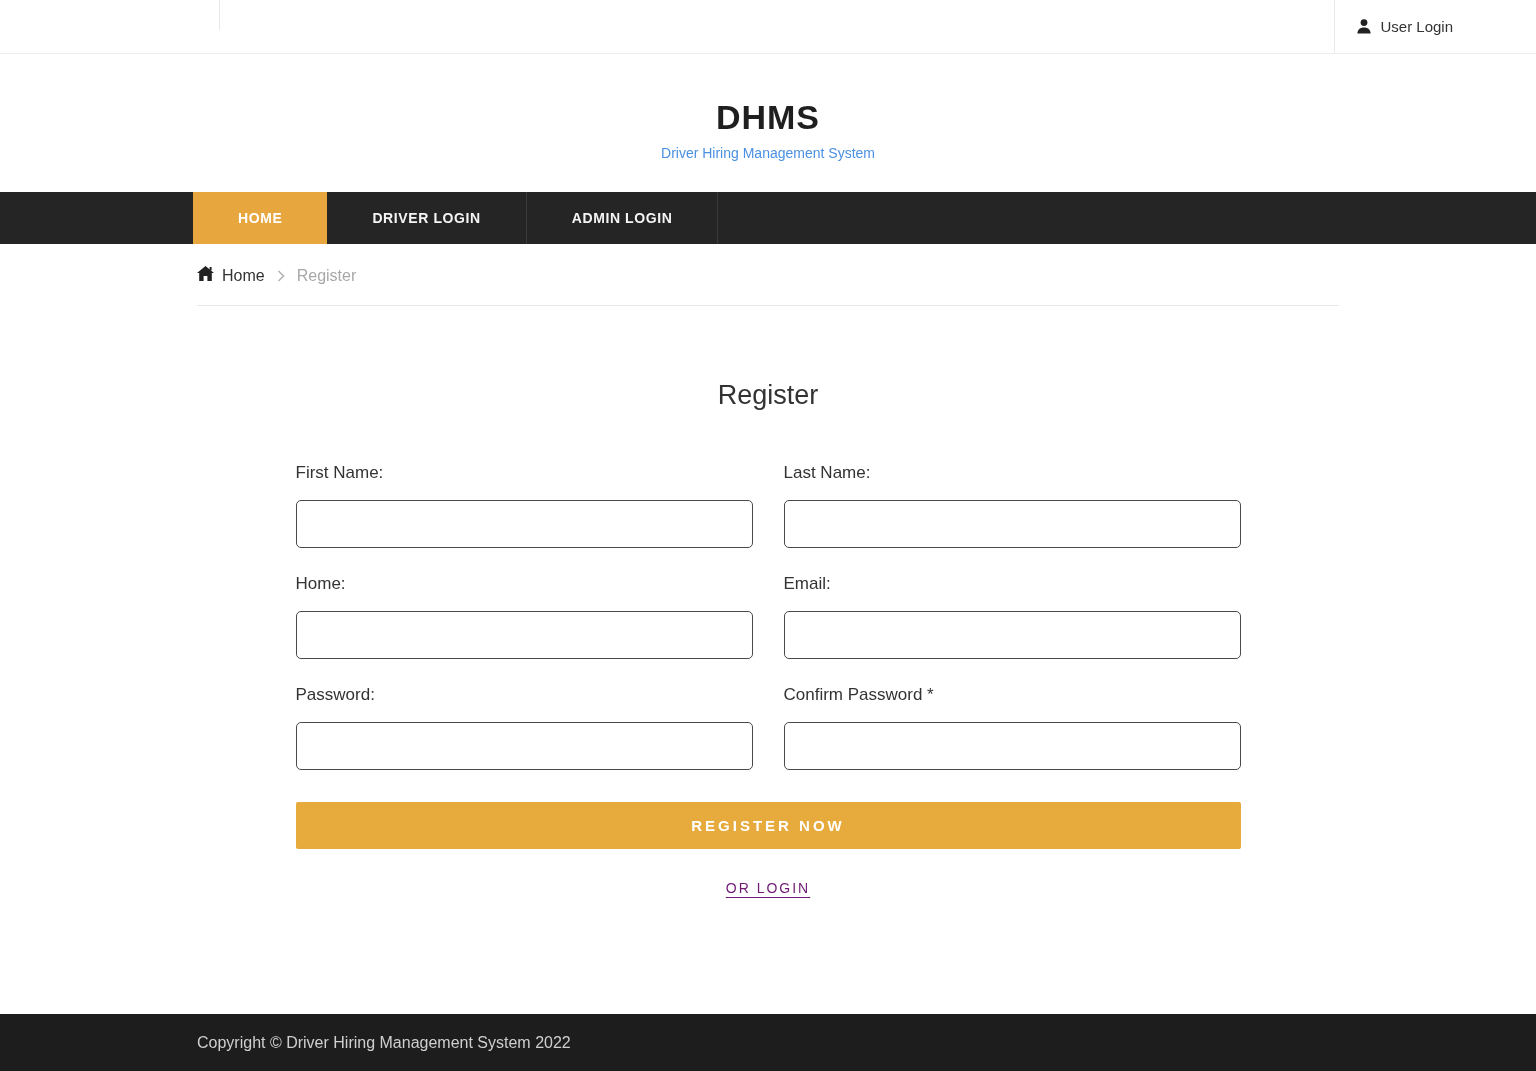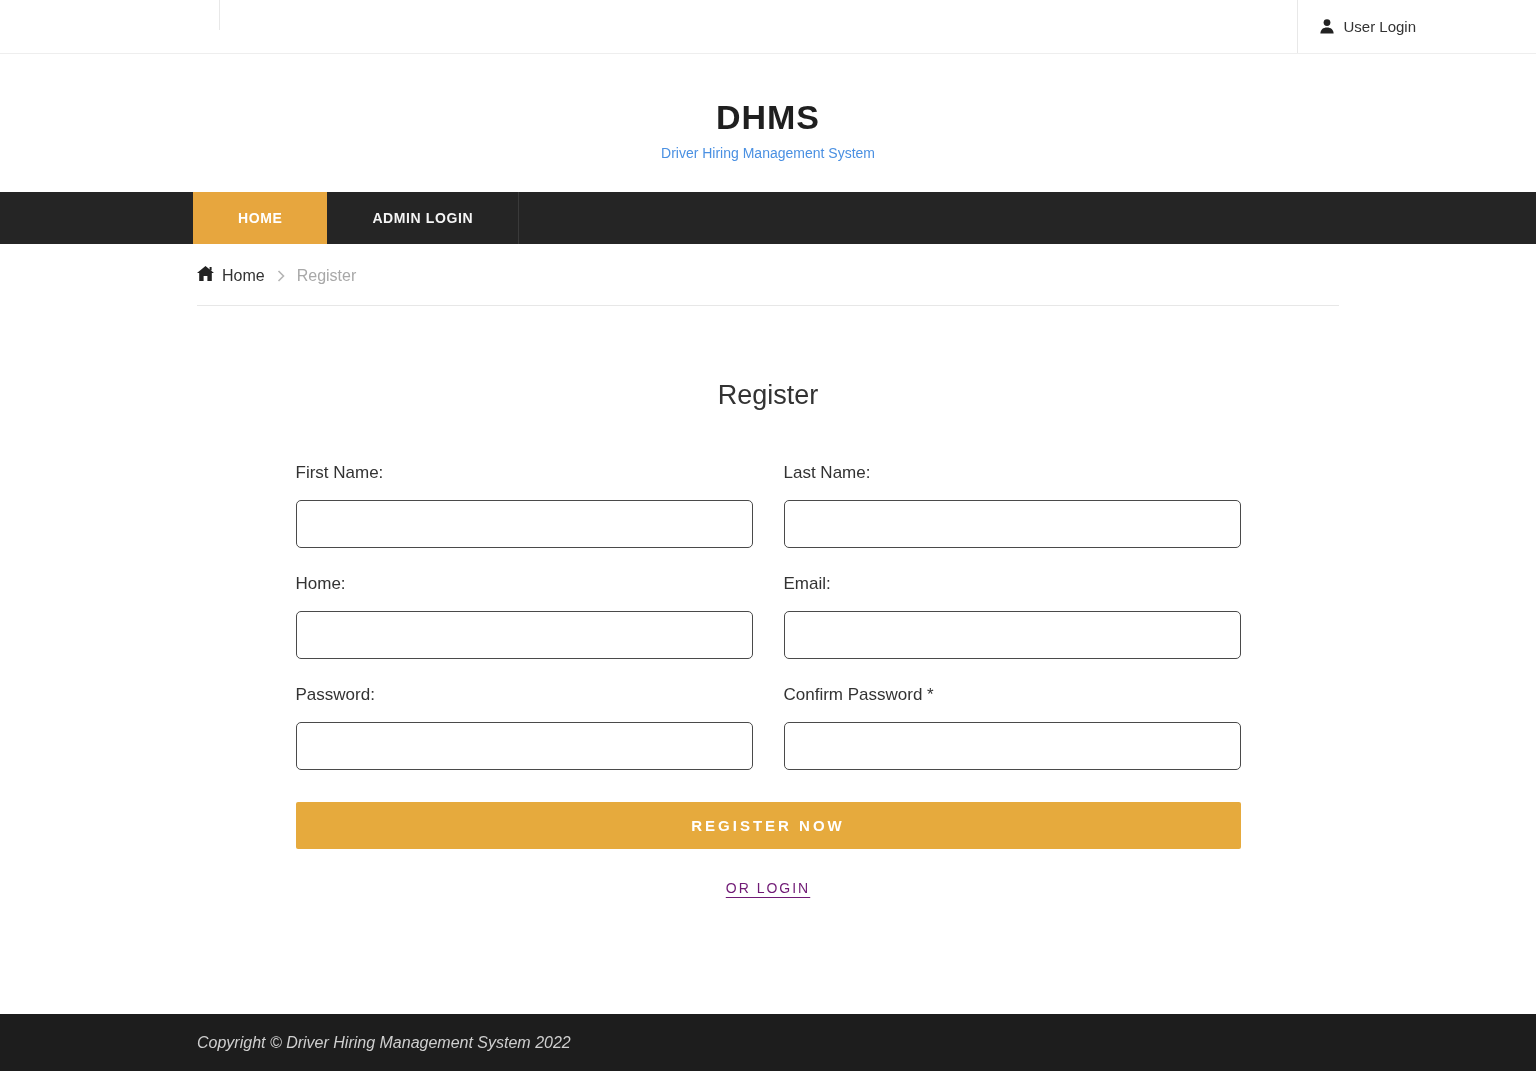--- a/index.html
+++ b/index.html
@@ -28,21 +28,21 @@
     left: 219px; top: 0;
     width: 1px; height: 30px;
     background: #e8e8e8;
   }
   .topbar-login {
     border-left: 1px solid #e8e8e8;
     height: 100%;
     display: flex;
     align-items: center;
     gap: 9px;
-    padding: 0 120px 0 22px;
+    padding: 0 83px 0 22px;
     cursor: pointer;
     font-size: 15px;
     color: #333;
   }
   .topbar-login svg { display: block; }
 
   
   .header { padding: 44px 0 0 0; height: 138px; text-align: center; }
   .container { width: 1142px; margin: 0 auto; }
   .logo-title {
@@ -164,21 +164,20 @@
     height: 57px;
     background: #1d1d1d;
     display: flex;
     align-items: center;
   }
   .footer-text {
     width: 1142px;
     margin: 0 auto;
     color: #cfcfcf;
     font-size: 16px;
-    font-style: italic;
   }
 </style>
 </head>
 <body>
 
 <div class="topbar">
   <div class="topbar-left-divider"></div>
   <div class="topbar-login">
     <span>
       <svg width="14" height="15" viewBox="0 0 14 15">
@@ -193,20 +192,21 @@
 <div class="header">
   <div class="container">
     <div class="logo-title">DHMS</div>
     <div class="logo-tagline">Driver Hiring Management System</div>
   </div>
 </div>
 
 <div class="nav">
   <div class="nav-inner">
     <div class="nav-item active">HOME</div>
+    <div class="nav-item">DRIVER LOGIN</div>
     <div class="nav-item">ADMIN LOGIN</div>
   </div>
 </div>
 
 <div class="breadcrumb-row">
   <div class="container">
     <div class="breadcrumb">
       <span class="crumb-home">
         <span>
           <svg width="17" height="15" viewBox="0 0 17 15">

